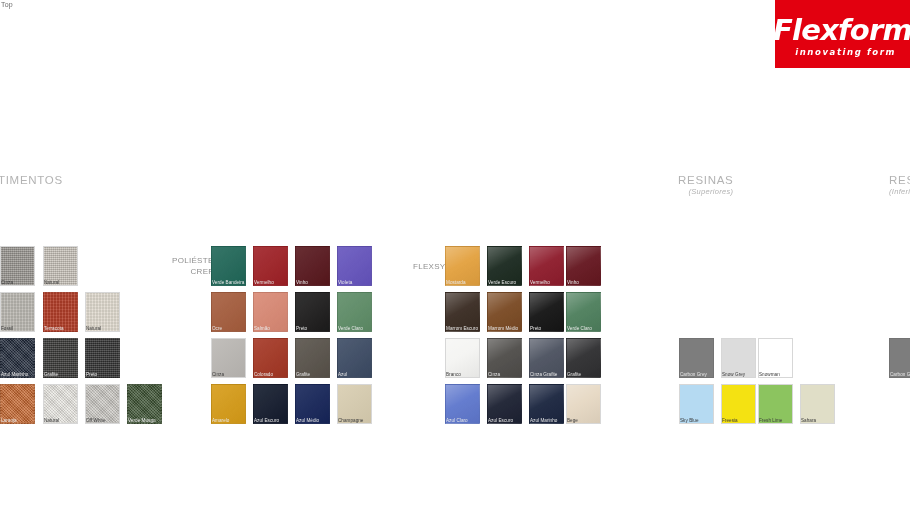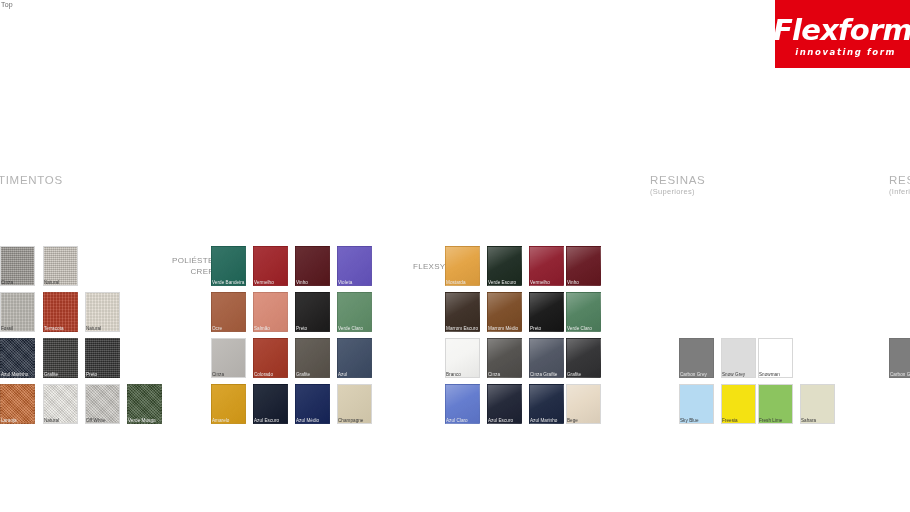--- a/index.html
+++ b/index.html
@@ -69,20 +69,21 @@
     color: #b3b3b3;
     font-size: 11.5px;
     letter-spacing: 0.7px;
     white-space: nowrap;
   }
   .section-heading .sub {
     display: block;
     font-size: 7.5px;
     letter-spacing: 0.3px;
     margin-top: 1px;
+    font-style: italic;
   }
 
   
   .family-label {
     position: absolute;
     color: #8f8f8f;
     font-size: 8px;
     letter-spacing: 0.3px;
     text-align: right;
     line-height: 11px;
@@ -148,21 +149,21 @@
 
 <div class="logo-block">
   <div class="logo-wordmark">
     <span>Fle</span><span class="x-mark">x</span><span>form</span>
   </div>
   <div class="logo-tagline">innovating form</div>
 </div>
 
 <div id="sections-layer">
     <div class="section-heading" style="left: -2px; top: 174px;"><span>TIMENTOS</span></div>
-    <div class="section-heading" style="left: 650px; top: 174px;"><span>RESINAS</span><span class="sub">(Superiores)</span></div>
+    <div class="section-heading" style="left: 678px; top: 174px; text-align: right;"><span>RESINAS</span><span class="sub">(Superiores)</span></div>
     <div class="section-heading" style="left: 889px; top: 174px;"><span>RESI</span><span class="sub">(Inferio</span></div>
   </div>
 <div id="families-layer">
     <div class="family-label two-line" style="left: 172px; top: 255px;">
       <div>POLIÉSTER</div>
       <div>CREPE</div>
     </div>
     <div class="family-label two-line" style="left: 413px; top: 261px;">
       <div>FLEXSYN</div>
     </div>

